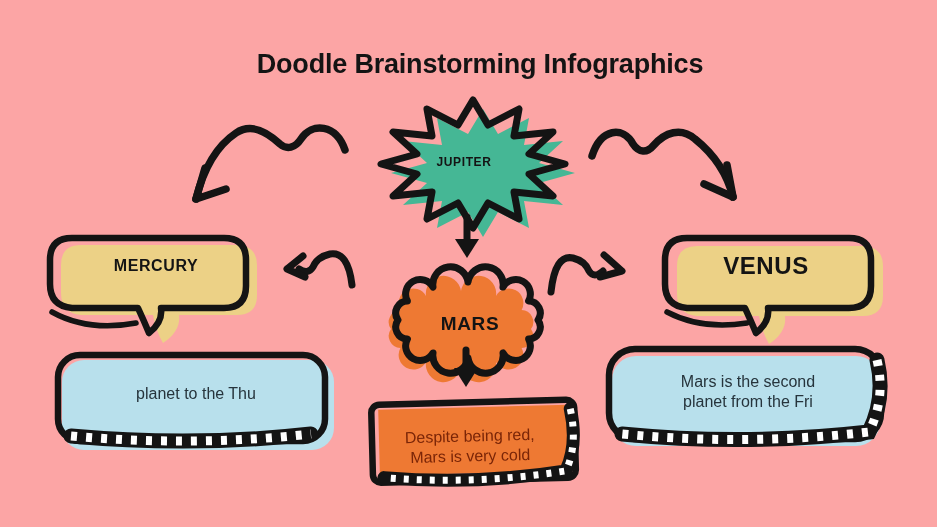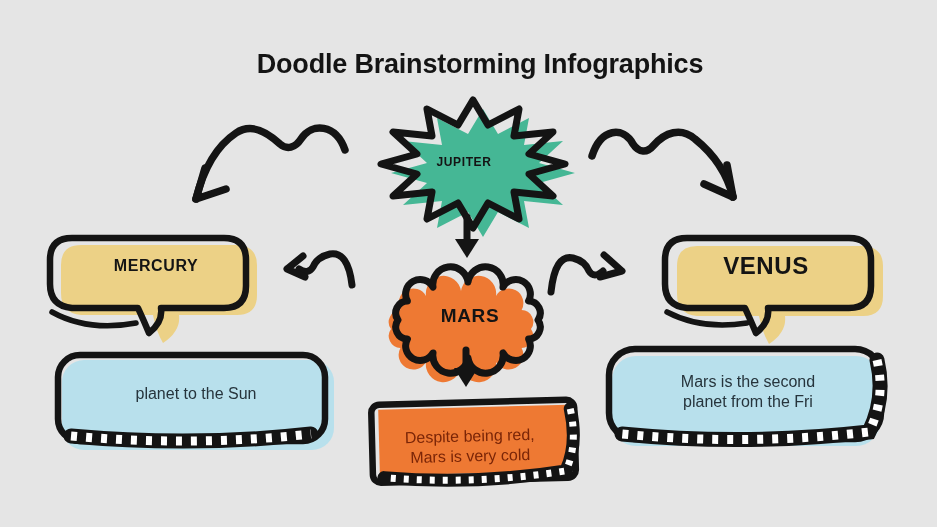--- a/index.html
+++ b/index.html
@@ -1,16 +1,16 @@
 <!DOCTYPE html>
 <html><head>
 <meta charset="utf-8">
 <style>
   html,body{margin:0;padding:0;background:#ffffff;}
-  .canvas{position:relative;width:937px;height:527px;background:#e5e5e5;overflow:hidden;
+  .canvas{position:relative;width:937px;height:527px;background:#fca5a5;overflow:hidden;
           font-family:"Liberation Sans",sans-serif;}
   .page-title{position:absolute;left:480px;top:64px;transform:translate(-50%,-50%);
 従              white-space:nowrap;font-size:27px;font-weight:bold;color:#141414;letter-spacing:-0.2px;}
   .node-label{position:absolute;transform:translate(-50%,-50%);font-weight:bold;color:#141414;
               font-size:12px;letter-spacing:0.6px;white-space:nowrap;}
   .note{position:absolute;transform:translate(-50%,-50%);text-align:center;font-size:16px;
         line-height:1.22;color:#26343C;white-space:nowrap;}
   .note-mars{color:#7A2507;transform:translate(-50%,-50%) rotate(-1.5deg);}
   svg{position:absolute;left:0;top:0;}
   .ink{stroke:#141414;fill:none;}
@@ -94,24 +94,24 @@
       <path fill="none" stroke="#141414" stroke-width="13" stroke-linecap="round" d="M202 12 Q209 48 196 74 Q105 86 14 76"></path>
       <path fill="none" stroke="#ffffff" stroke-width="7" stroke-dasharray="5 8" d="M202 12 Q209 48 196 74 Q105 86 14 76"></path>
     </g>
   </svg>
 
   <div class="page-title">Doodle Brainstorming Infographics</div>
 
   <div class="node-label" style="left:464px;top:162px;">JUPITER</div>
   <div class="node-label" style="left:156px;top:266px;font-size:16px;">MERCURY</div>
   <div class="node-label" style="left:766px;top:266px;font-size:24px;">VENUS</div>
-  <div class="node-label" style="left:470px;top:316px;font-size:19px;">MARS</div>
+  <div class="node-label" style="left:470px;top:324px;font-size:19px;">MARS</div>
 
   <div class="note" style="left:196px;top:394px;">
-    <div>planet to the Sun</div>
+    <div>planet to the Thu</div>
   </div>
 
   <div class="note" style="left:748px;top:392px;">
     <div>Mars is the second</div>
     <div>planet from the Fri</div>
   </div>
 
   <div class="note note-mars" style="left:470px;top:446px;">
     <div>Despite being red,</div>
     <div>Mars is very cold</div>

